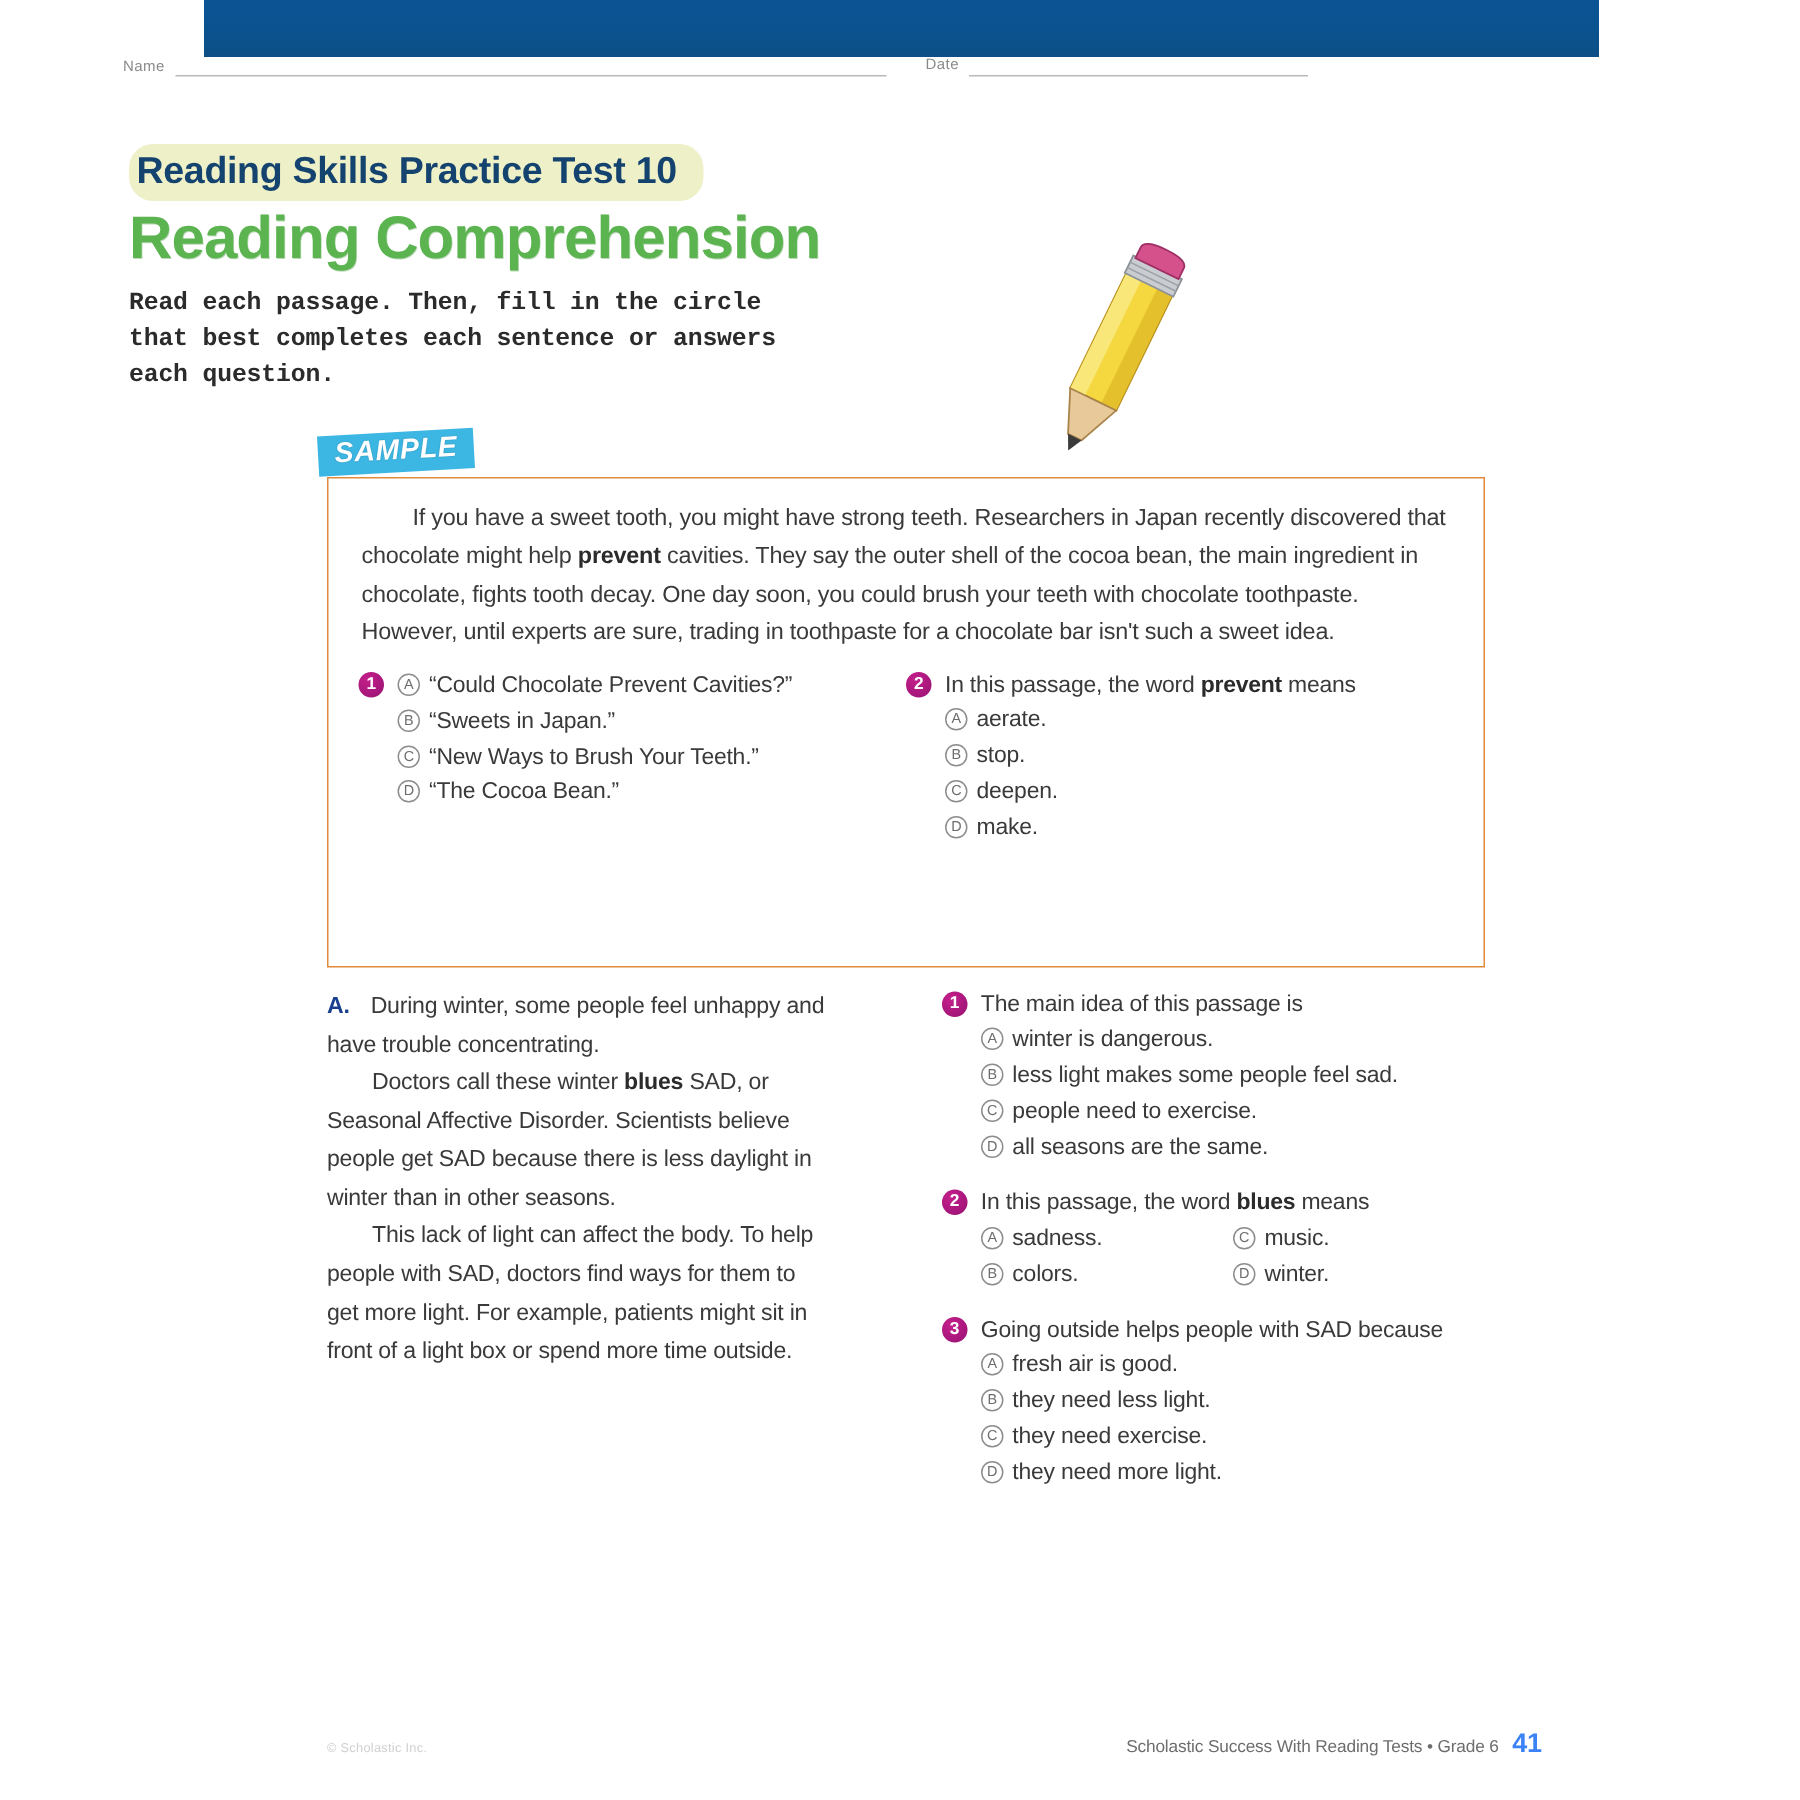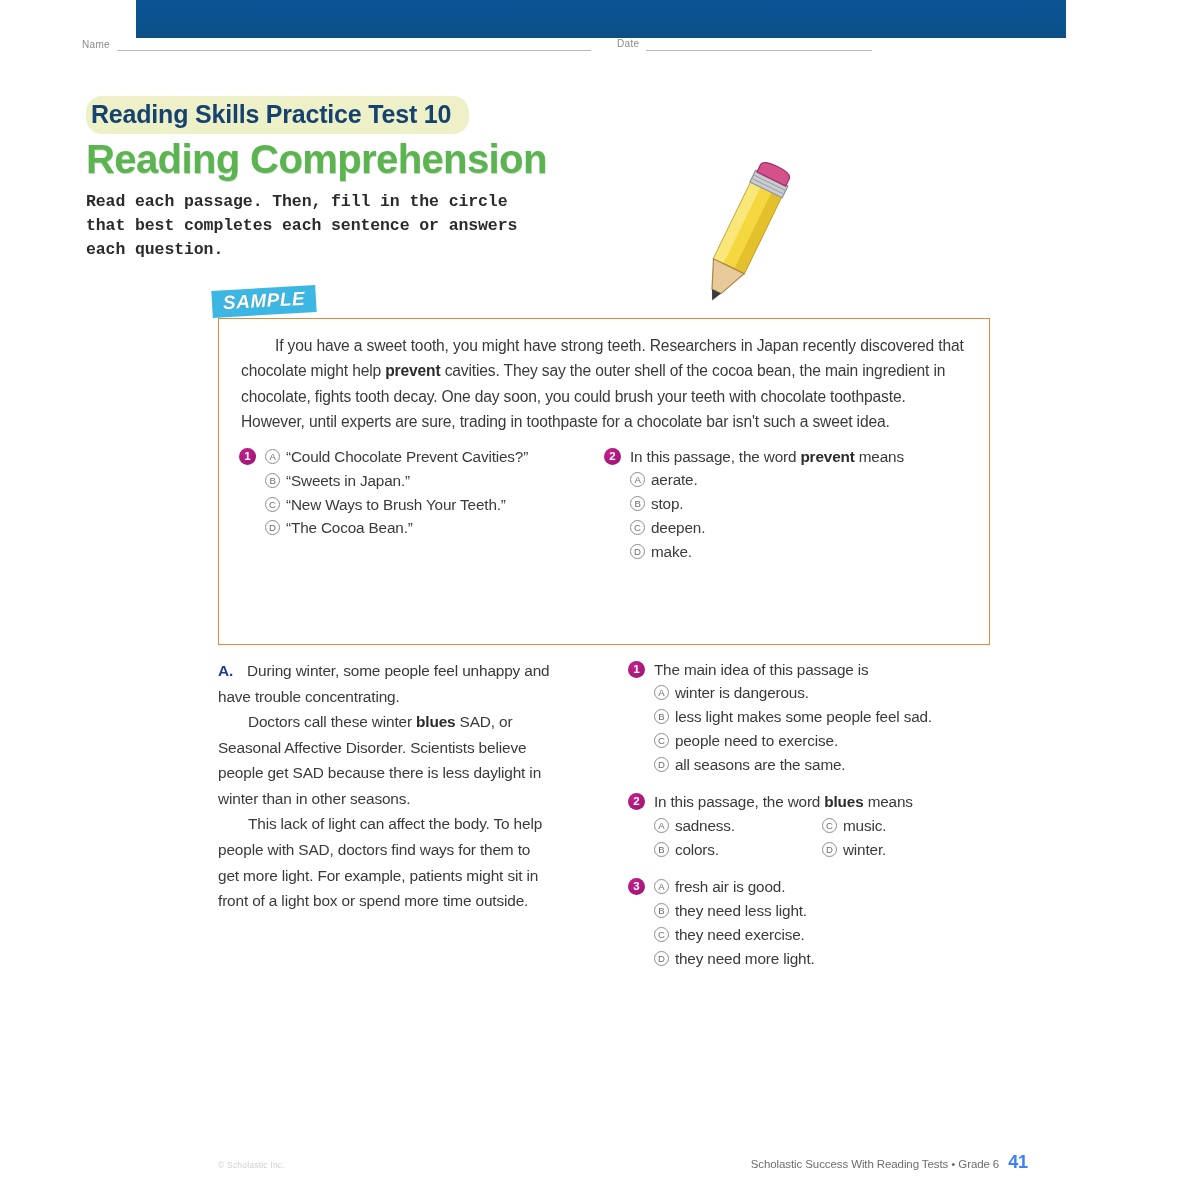--- a/index.html
+++ b/index.html
@@ -367,20 +367,21 @@
               <span class="choice-text">winter.</span>
             </div>
           </div>
         </div>
       </div>
     </div>
 
     <div class="q-block">
       <span class="qnum">3</span>
       <div class="q-body">
+        <div class="q-stem">Going outside helps people with SAD because</div>
         <div class="choice">
           <span class="bubble">A</span>
           <span class="choice-text">fresh air is good.</span>
         </div>
         <div class="choice">
           <span class="bubble">B</span>
           <span class="choice-text">they need less light.</span>
         </div>
         <div class="choice">
           <span class="bubble">C</span>

